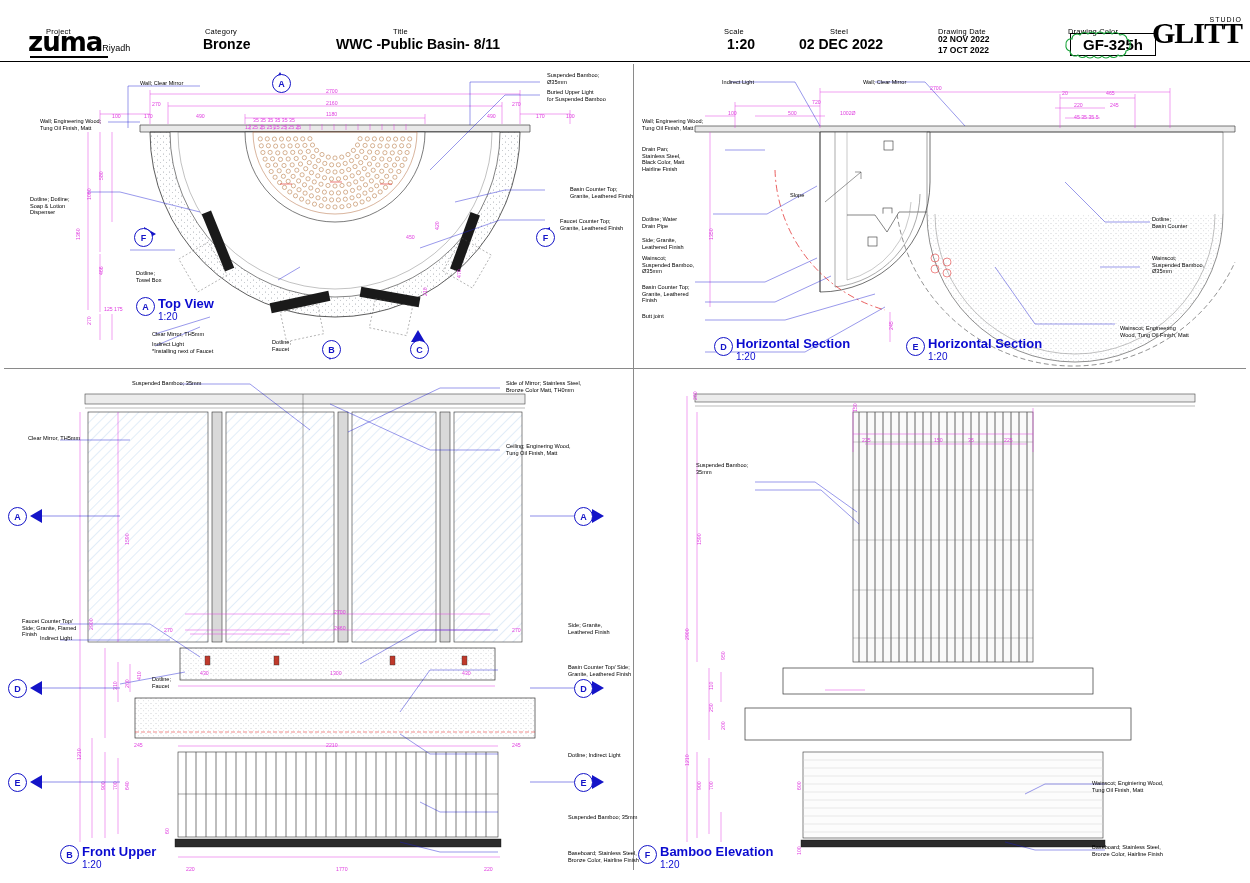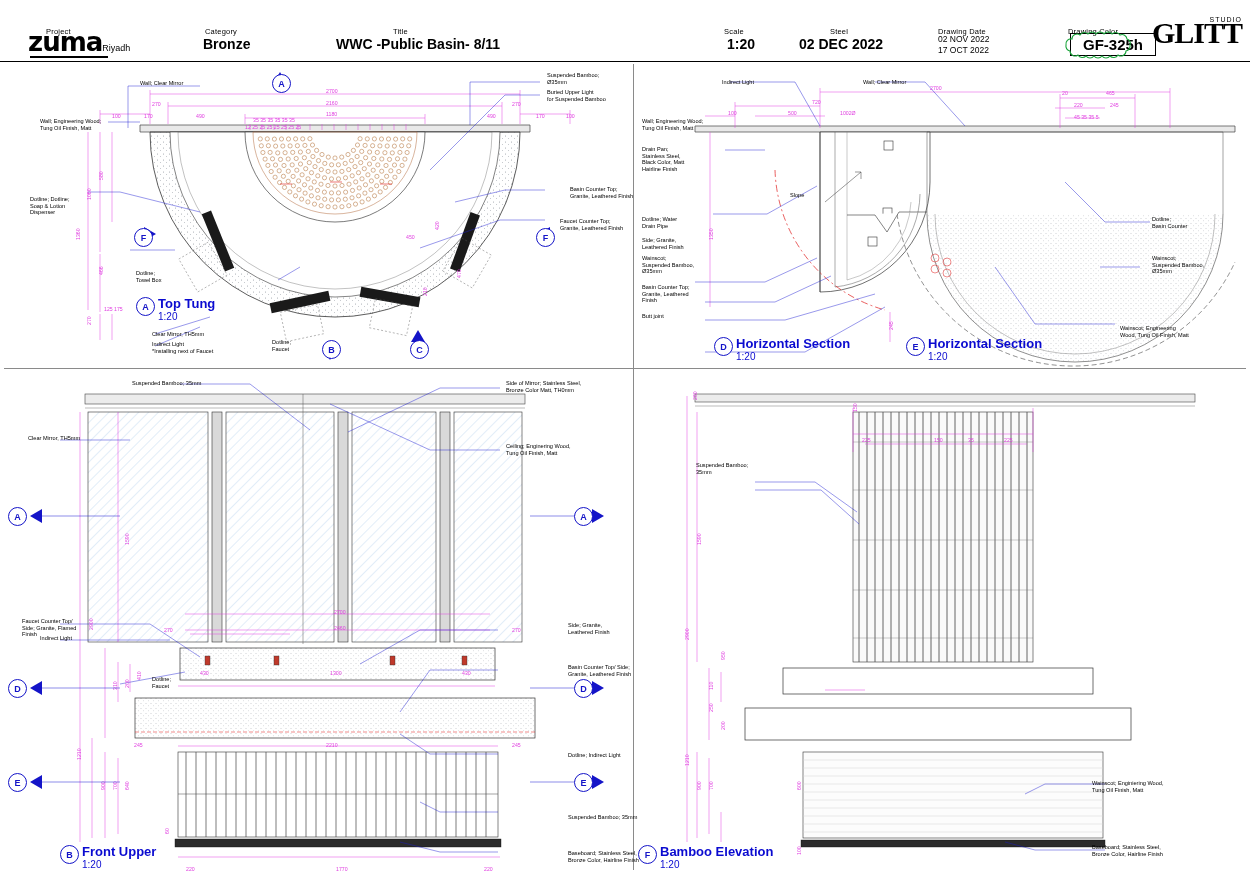--- a/index.html
+++ b/index.html
@@ -18,21 +18,21 @@
              font-family:"DejaVu Sans", sans-serif;line-height:1;}
   .logo-zuma-sub{font-size:9px;font-weight:normal;letter-spacing:0;}
   .zuma-underline{position:absolute;left:30px;top:56px;width:78px;height:2px;background:#000;}
 
   .logo-glitt{position:absolute;right:8px;top:16px;text-align:right;}
   .glitt-main{font-size:30px;font-weight:bold;letter-spacing:-1px;line-height:.9;
               font-family:"Liberation Serif", serif;}
   .glitt-studio{font-size:7px;letter-spacing:1px;margin-bottom:-4px;}
 
   .dwgno{display:inline-block;border:1px solid #000;padding:2px 12px;font-size:15px;font-weight:bold;}
-  .revbox{font-size:8.5px;line-height:11px;}
+  .revbox{font-size:8.5px;line-height:11px;font-weight:bold;}
 
   .cloud{position:absolute;left:1057px;top:46px;width:76px;height:22px;}
   .lbl{position:absolute;font-size:5.6px;line-height:6.6px;color:#000;white-space:pre-line;}
   .dim{position:absolute;font-size:5.2px;color:#e040e0;white-space:nowrap;}
   .dimv{position:absolute;font-size:5.2px;color:#e040e0;white-space:nowrap;
         transform-origin:0 0;transform:rotate(-90deg);}
   .vname{position:absolute;font-size:13px;font-weight:bold;color:#0a0ad0;}
   .vscale{position:absolute;font-size:10px;color:#0a0ad0;}
   .bub{position:absolute;width:17px;height:17px;border:1px solid #1414c8;border-radius:50%;
        color:#1414c8;font-size:9px;font-weight:bold;display:flex;align-items:center;
@@ -448,21 +448,21 @@
       <path d="M144,172 l12,7 l0,-14 z" transform="rotate(180 150 172)"></path>
       <path d="M538,172 l12,7 l0,-14 z"></path>
     </g>
   </svg>
   <div class="bub" style="left:272px;top:74px;" title="Top View">A</div>
   <div class="bub" style="left:322px;top:340px;">B</div>
   <div class="bub" style="left:410px;top:340px;">C</div>
   <div class="bub" style="left:134px;top:228px;">F</div>
   <div class="bub" style="left:536px;top:228px;">F</div>
   <div class="bub" style="left:136px;top:297px;">A</div>
-  <div class="vname" style="left:158px;top:296px;">Top Tung</div>
+  <div class="vname" style="left:158px;top:296px;">Top View</div>
   <div class="vscale" style="left:158px;top:311px;">1:20</div>
 
   <svg width="615" height="305" style="left:635px;top:62px;">
 
     <path d="M60,64 L600,64 L600,70 L60,70 Z" fill="#e9e9e9" stroke="#444" stroke-width="0.7"></path>
 
     <path d="M185,70 L280,70 L280,160 L185,160 Z" fill="#dbe6f2" stroke="none"></path>
 
     <path d="M185,70 L185,230 A110,110 0 0 0 295,120 L295,70 Z" fill="#fff" stroke="#333" stroke-width="0.7"></path>
     <path d="M200,70 L200,225 A95,95 0 0 0 285,132" fill="none" stroke="#555" stroke-width="0.5"></path>

